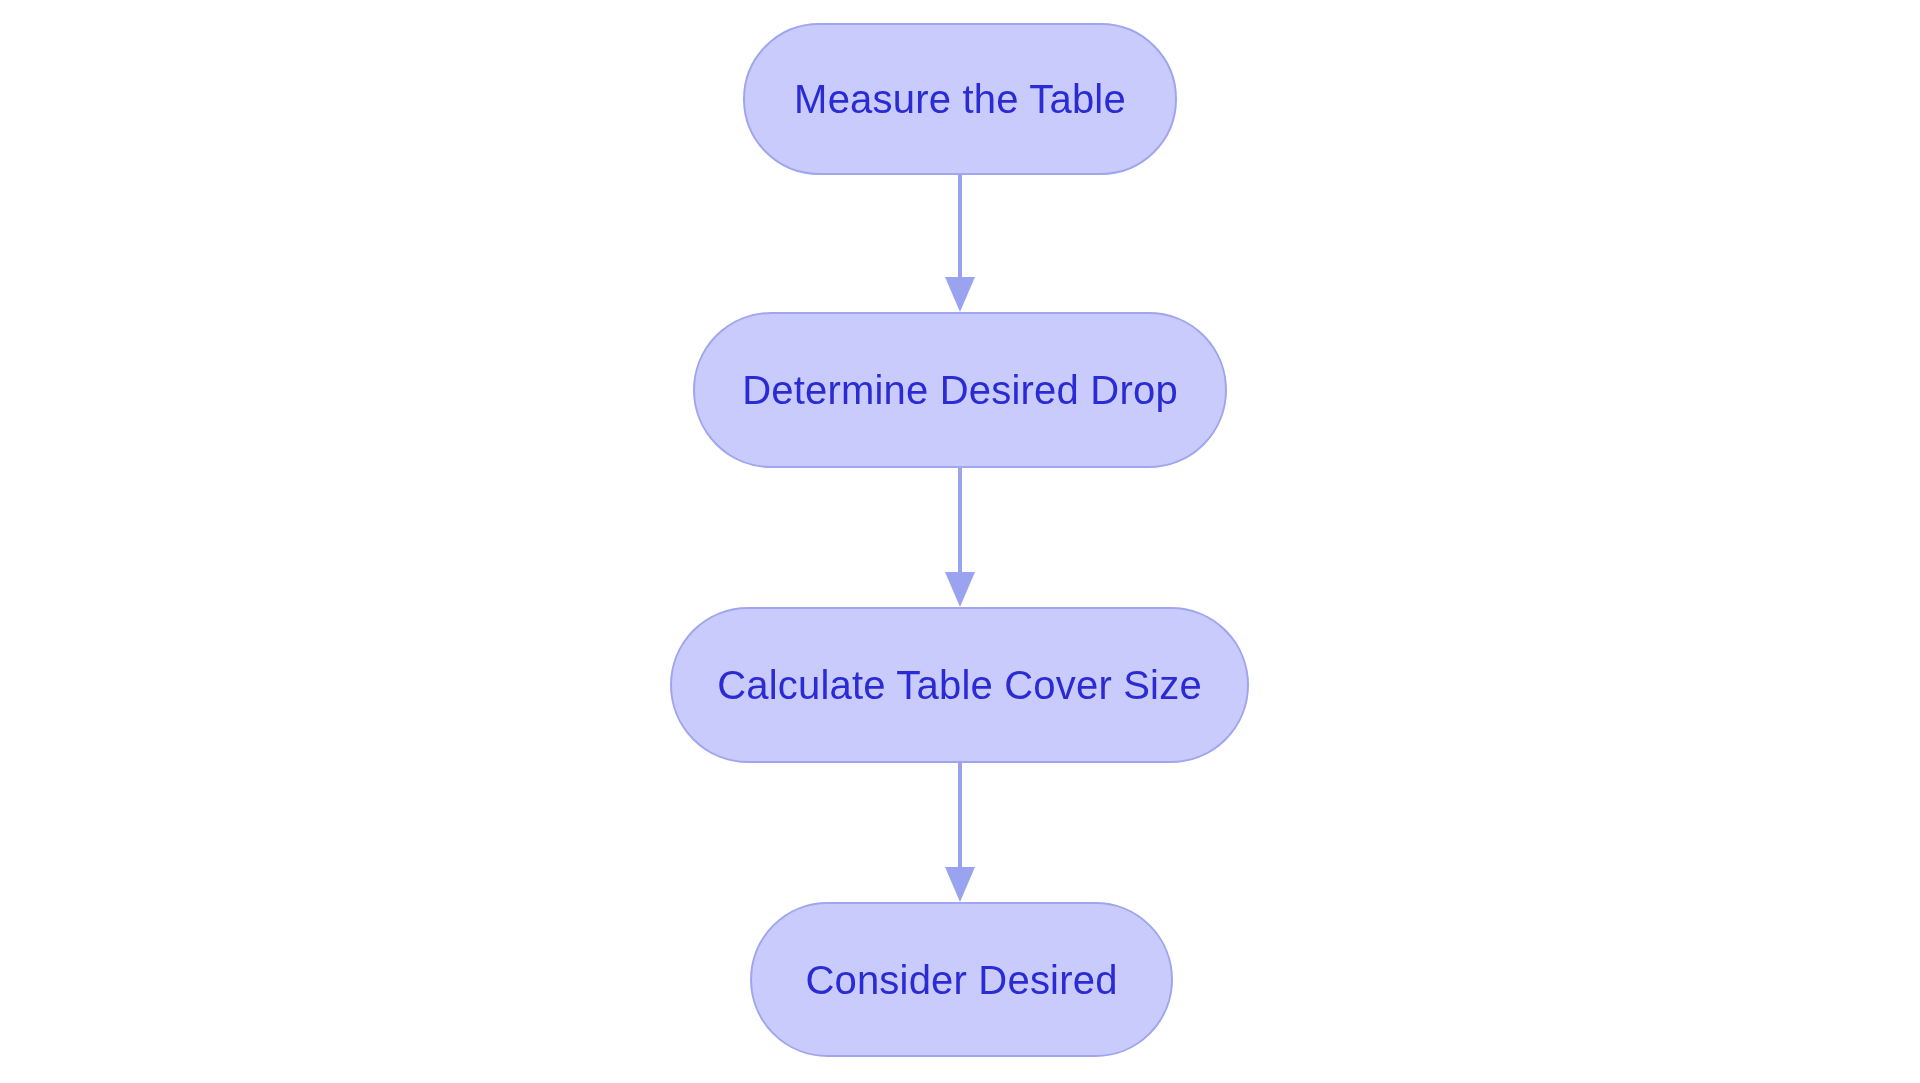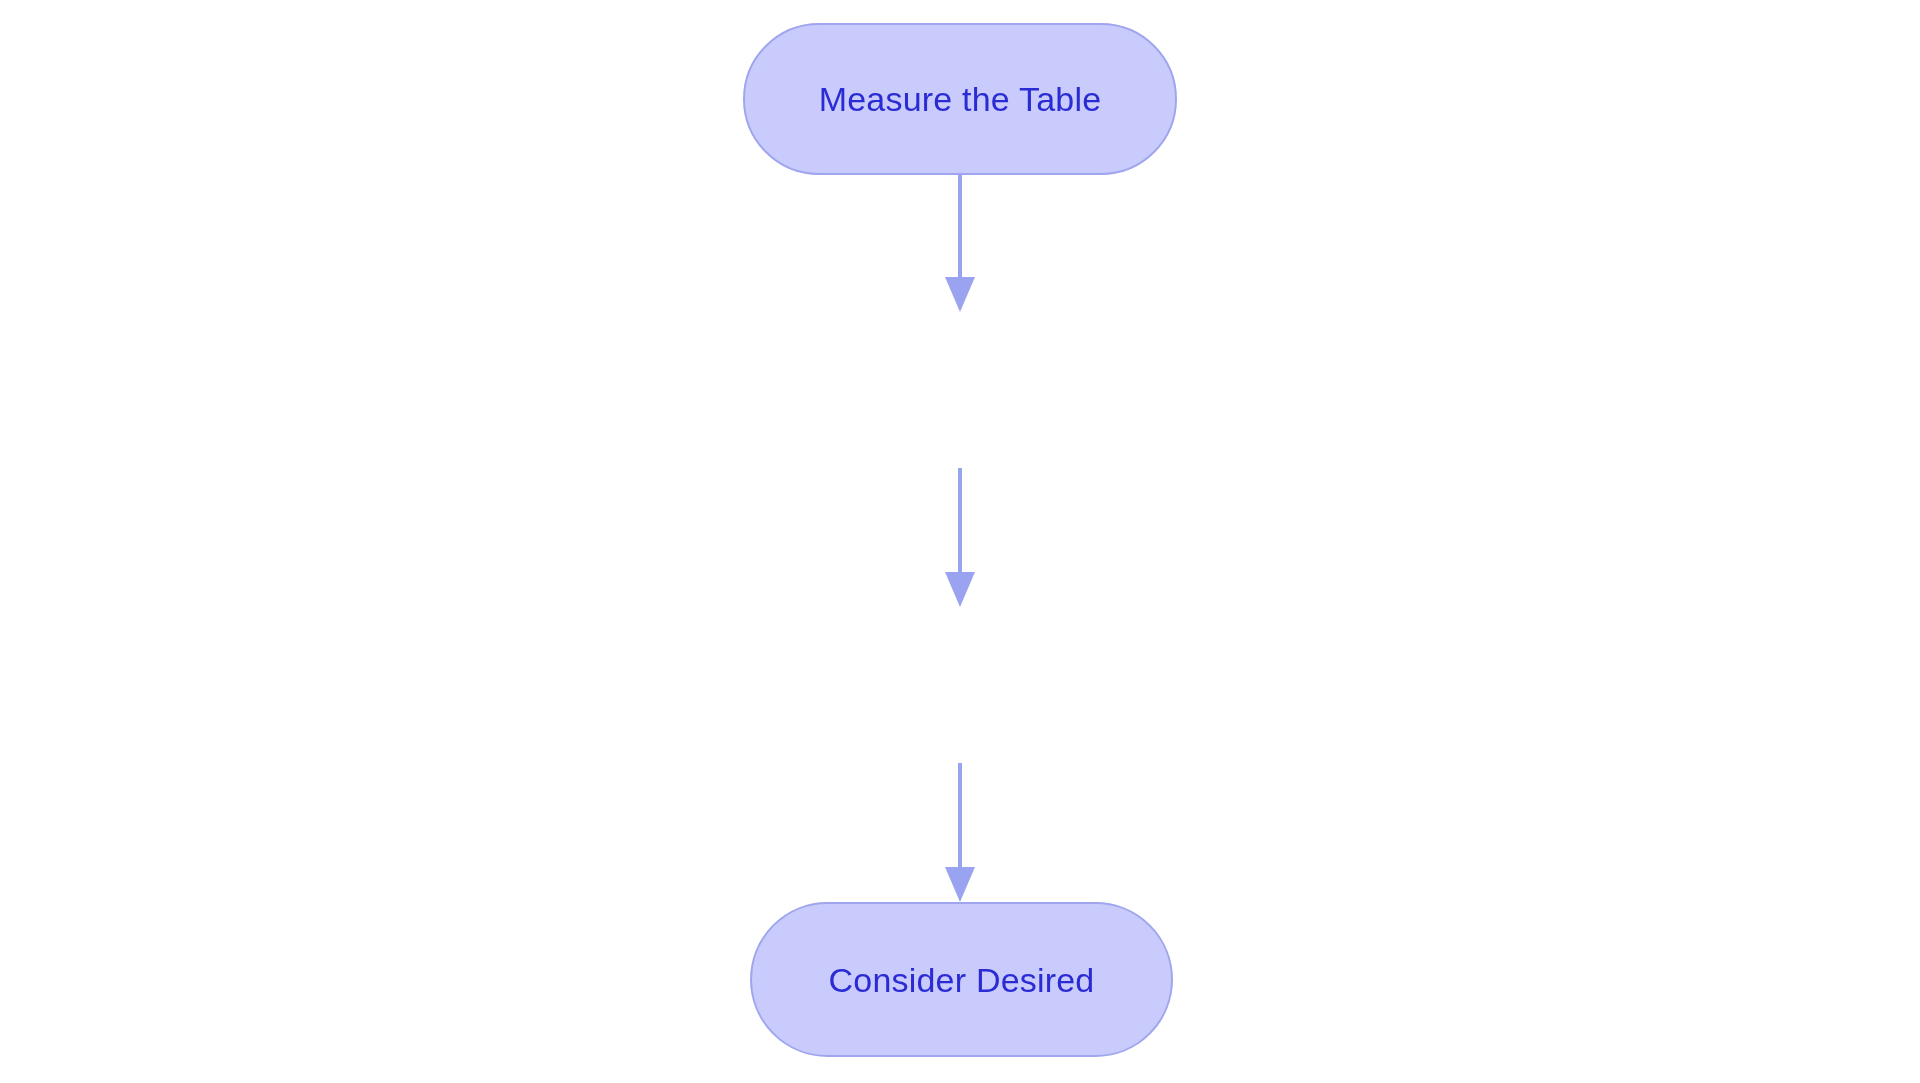--- a/index.html
+++ b/index.html
@@ -30,21 +30,21 @@
     border-radius: 999px;
     display: flex;
     align-items: center;
     justify-content: center;
     z-index: 2;
   }
 
   .flow-node-label {
     color: #2b2bd4;
     font-family: "Liberation Sans", "DejaVu Sans", sans-serif;
-    font-size: 34px;
+    font-size: 40px;
     font-weight: 400;
     letter-spacing: 0.2px;
     line-height: 1;
     white-space: nowrap;
     text-align: center;
   }
 
   
   #node-measure-the-table {
     left: 743px;  top: 23px;   width: 434px; height: 152px;
@@ -100,26 +100,32 @@
 
   <div class="flow-node" id="node-measure-the-table">
     <span class="flow-node-label">Measure the Table</span>
   </div>
 
   <div class="flow-connector" id="connector-1">
     <div class="connector-line"></div>
     <div class="connector-arrowhead"></div>
   </div>
 
+  <div class="flow-node" id="node-determine-desired-drop">
+    <span class="flow-node-label">Determine Desired Drop</span>
+  </div>
 
   <div class="flow-connector" id="connector-2">
     <div class="connector-line"></div>
     <div class="connector-arrowhead"></div>
   </div>
 
+  <div class="flow-node" id="node-calculate-table-cover-size">
+    <span class="flow-node-label">Calculate Table Cover Size</span>
+  </div>
 
   <div class="flow-connector" id="connector-3">
     <div class="connector-line"></div>
     <div class="connector-arrowhead"></div>
   </div>
 
   <div class="flow-node" id="node-consider-layering">
     <span class="flow-node-label">Consider Desired</span>
   </div>
 

